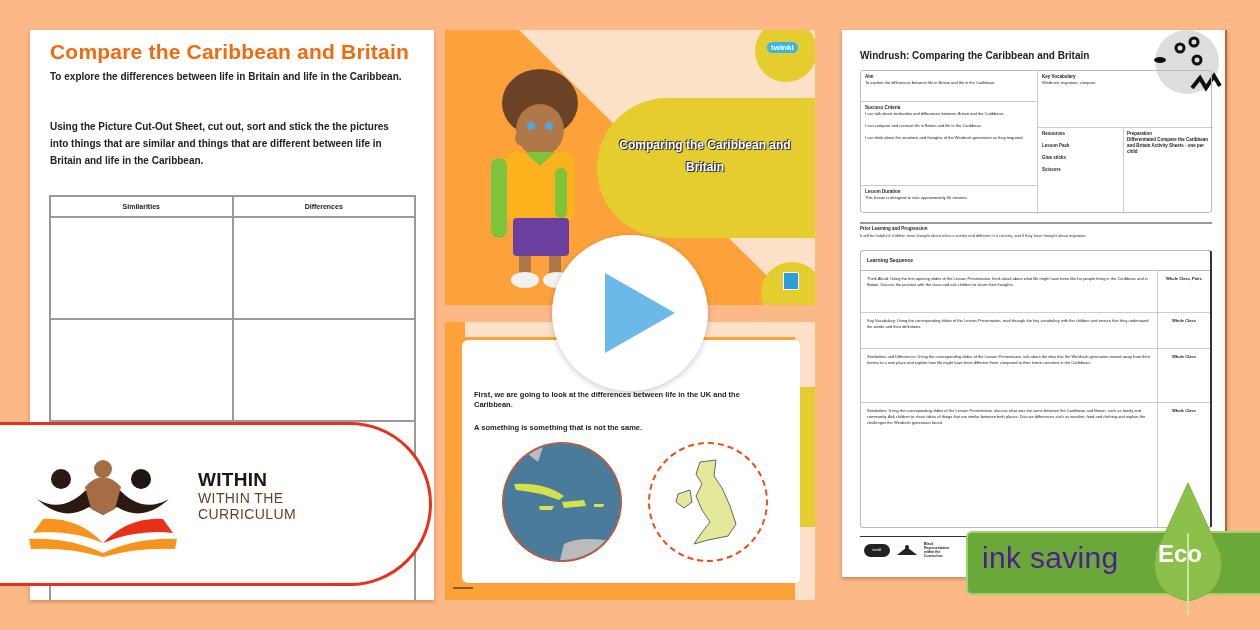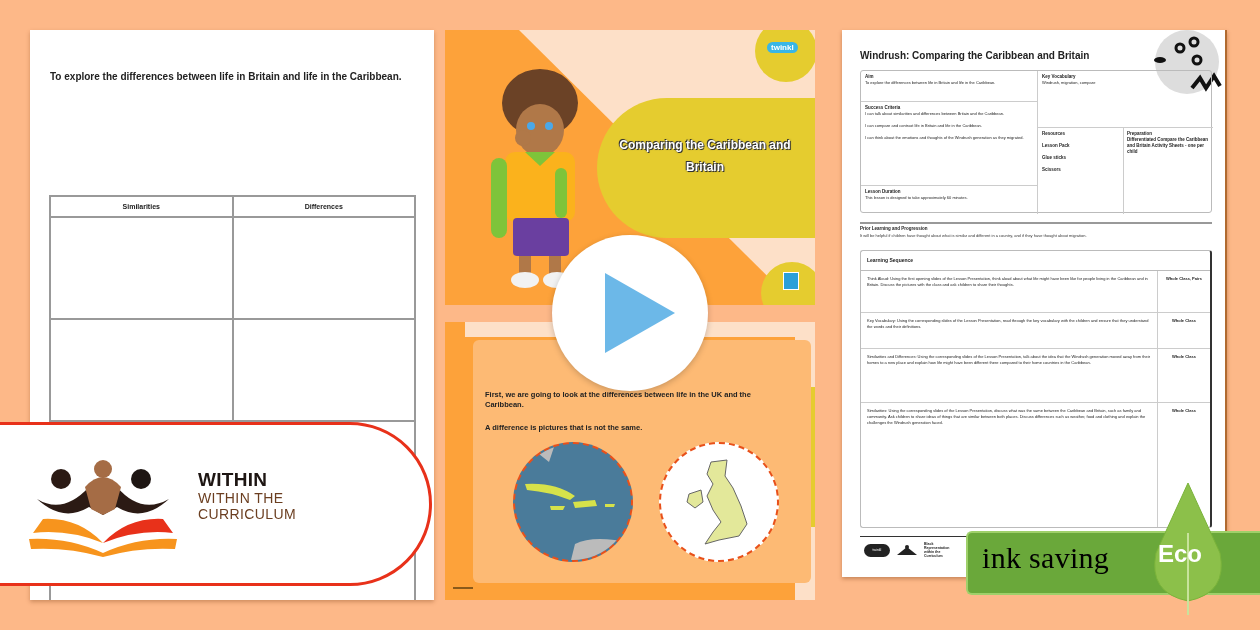--- a/index.html
+++ b/index.html
@@ -41,21 +41,21 @@
   .slide1 .badge-top span { position: absolute; left: 12px; top: 22px; background: #39b6e6; color: #fff; font-size: 8px; font-weight: bold; padding: 1px 4px; border-radius: 8px; }
   .slide1 .badge-bot { position: absolute; left: 316px; top: 232px; width: 62px; height: 62px; background: #e5cc2f; border-radius: 50%; }
   .slide1 .badge-bot span { position: absolute; left: 22px; top: 10px; width: 16px; height: 18px; background: #2a9fd9; border: 1px solid #fff; }
   .boy { position: absolute; left: 40px; top: 38px; width: 100px; height: 225px; }
 
   
   .slide2 { position: absolute; left: 445px; top: 322px; width: 370px; height: 278px; background: #fda23a; overflow: hidden; }
   .slide2 .frame-tr { position: absolute; right: 0; top: 0; width: 20px; height: 278px; background: #fde0c8; }
   .slide2 .frame-top { position: absolute; left: 20px; top: 0; width: 350px; height: 15px; background: #fde0c8; }
   .slide2 .yellow { position: absolute; right: 0; top: 65px; width: 20px; height: 140px; background: #e5cc2f; }
-  .slide2 .card { position: absolute; left: 17px; top: 18px; width: 338px; height: 243px; background: #fdba74; border-radius: 6px; margin-left: 11px; }
+  .slide2 .card { position: absolute; left: 17px; top: 18px; width: 338px; height: 243px; background: #ffffff; border-radius: 6px; }
   .slide2 .txt1 { position: absolute; left: 12px; top: 50px; width: 300px; font-size: 7.5px; font-weight: bold; color: #222; line-height: 10px; }
   .slide2 .txt2 { position: absolute; left: 12px; top: 83px; font-size: 7.5px; font-weight: bold; color: #222; }
   .circle-map { position: absolute; width: 120px; height: 120px; border-radius: 50%; border: 2px dashed #e8501a; overflow: hidden; }
   .map-carib { left: 40px; top: 102px; background: #4a7b9a; }
   .map-uk { left: 186px; top: 102px; background: #fff; }
   .slide2 .footer-small { position: absolute; left: 8px; top: 265px; width: 20px; height: 2px; background: #8a5a1a; }
 
   
   .play-btn { position: absolute; left: 552px; top: 235px; width: 156px; height: 156px; border-radius: 50%; background: #fff; box-shadow: 0 2px 6px rgba(0,0,0,.2); }
   .play-btn .tri { position: absolute; left: 53px; top: 38px; width: 0; height: 0; border-left: 70px solid #6cb8e8; border-top: 40px solid transparent; border-bottom: 40px solid transparent; }
@@ -75,29 +75,31 @@
   .seq-row { display: flex; border-bottom: 1px solid #ccc; }
   .seq-row .d { flex: 1; border-right: 1px solid #ccc; padding: 5px 6px; font-size: 4px; line-height: 6px; color: #222; }
   .seq-row .r { width: 52px; padding: 5px 2px; font-size: 4px; font-weight: bold; text-align: center; color: #222; }
   .plan-foot-line { position: absolute; left: 18px; top: 506px; width: 352px; height: 1px; background: #333; }
   .plan-foot { position: absolute; left: 22px; top: 512px; display: flex; gap: 6px; align-items: center; }
   .twinkl-blob { width: 26px; height: 13px; background: #222; border-radius: 7px; color: #fff; font-size: 3.5px; text-align: center; line-height: 13px; }
   .brc-mini { font-size: 3.5px; font-weight: bold; color: #222; line-height: 4px; }
 
   
   .eco { position: absolute; left: 966px; top: 531px; width: 300px; height: 64px; background: #6aa83a; border-radius: 6px 0 0 6px; border: 2px solid #9fd06a; border-right: none; }
-  .eco-text { position: absolute; left: 14px; top: 8px; font-size: 30px; color: #000000; letter-spacing: .3px; font-family: Liberation Serif, serif; }
+  .eco-text { position: absolute; left: 14px; top: 8px; font-size: 30px; color: #4c1d95; letter-spacing: .3px; }
   .eco-leaf { position: absolute; left: 1148px; top: 483px; width: 80px; height: 132px; }
   .eco-label { position: absolute; left: 1158px; top: 540px; font-size: 24px; font-weight: bold; color: #fff; }
 </style>
 </head>
 <body>
 
 <div class="worksheet">
+  <div class="ws-title">Compare the Caribbean and Britain</div>
   <div class="ws-sub">To explore the differences between life in Britain and life in the Caribbean.</div>
+  <div class="ws-instr">Using the Picture Cut-Out Sheet, cut out, sort and stick the the pictures into things that are similar and things that are different between life in Britain and life in the Caribbean.</div>
   <div class="ws-table">
     <div class="hdr">
       <div>Similarities</div>
       <div>Differences</div>
     </div>
     <div class="row">
         <div></div>
         <div></div>
       </div>
     <div class="row">
@@ -156,21 +158,21 @@
       <ellipse cx="72" cy="212" rx="14" ry="8" fill="#f2f2f2"></ellipse>
   </svg>
 </div>
 
 <div class="slide2">
   <div class="frame-top"></div>
   <div class="frame-tr"></div>
   <div class="yellow"></div>
   <div class="card">
     <div class="txt1">First, we are going to look at the differences between life in the UK and the Caribbean.</div>
-    <div class="txt2">A difference is pictures that is not the same.</div>
+    <div class="txt2">A something is something that is not the same.</div>
     <div class="circle-map map-carib">
       <svg width="120" height="120" viewBox="0 0 120 120">
         <path d="M10 40 Q40 38 60 52 L55 56 Q35 48 12 46Z" fill="#d6e24a"></path>
         <path d="M58 58 L80 56 L82 62 L60 64Z" fill="#d6e24a"></path>
         <path d="M35 62 L50 62 L48 66 L36 66Z" fill="#d6e24a"></path>
         <path d="M90 60 L100 60 L99 63 L90 63Z" fill="#d6e24a"></path>
         <path d="M60 100 Q80 90 120 100 L120 120 L55 120Z" fill="#bbb"></path>
         <path d="M20 0 L40 0 L34 18 L24 10Z" fill="#bbb"></path>
       </svg>
     </div>

